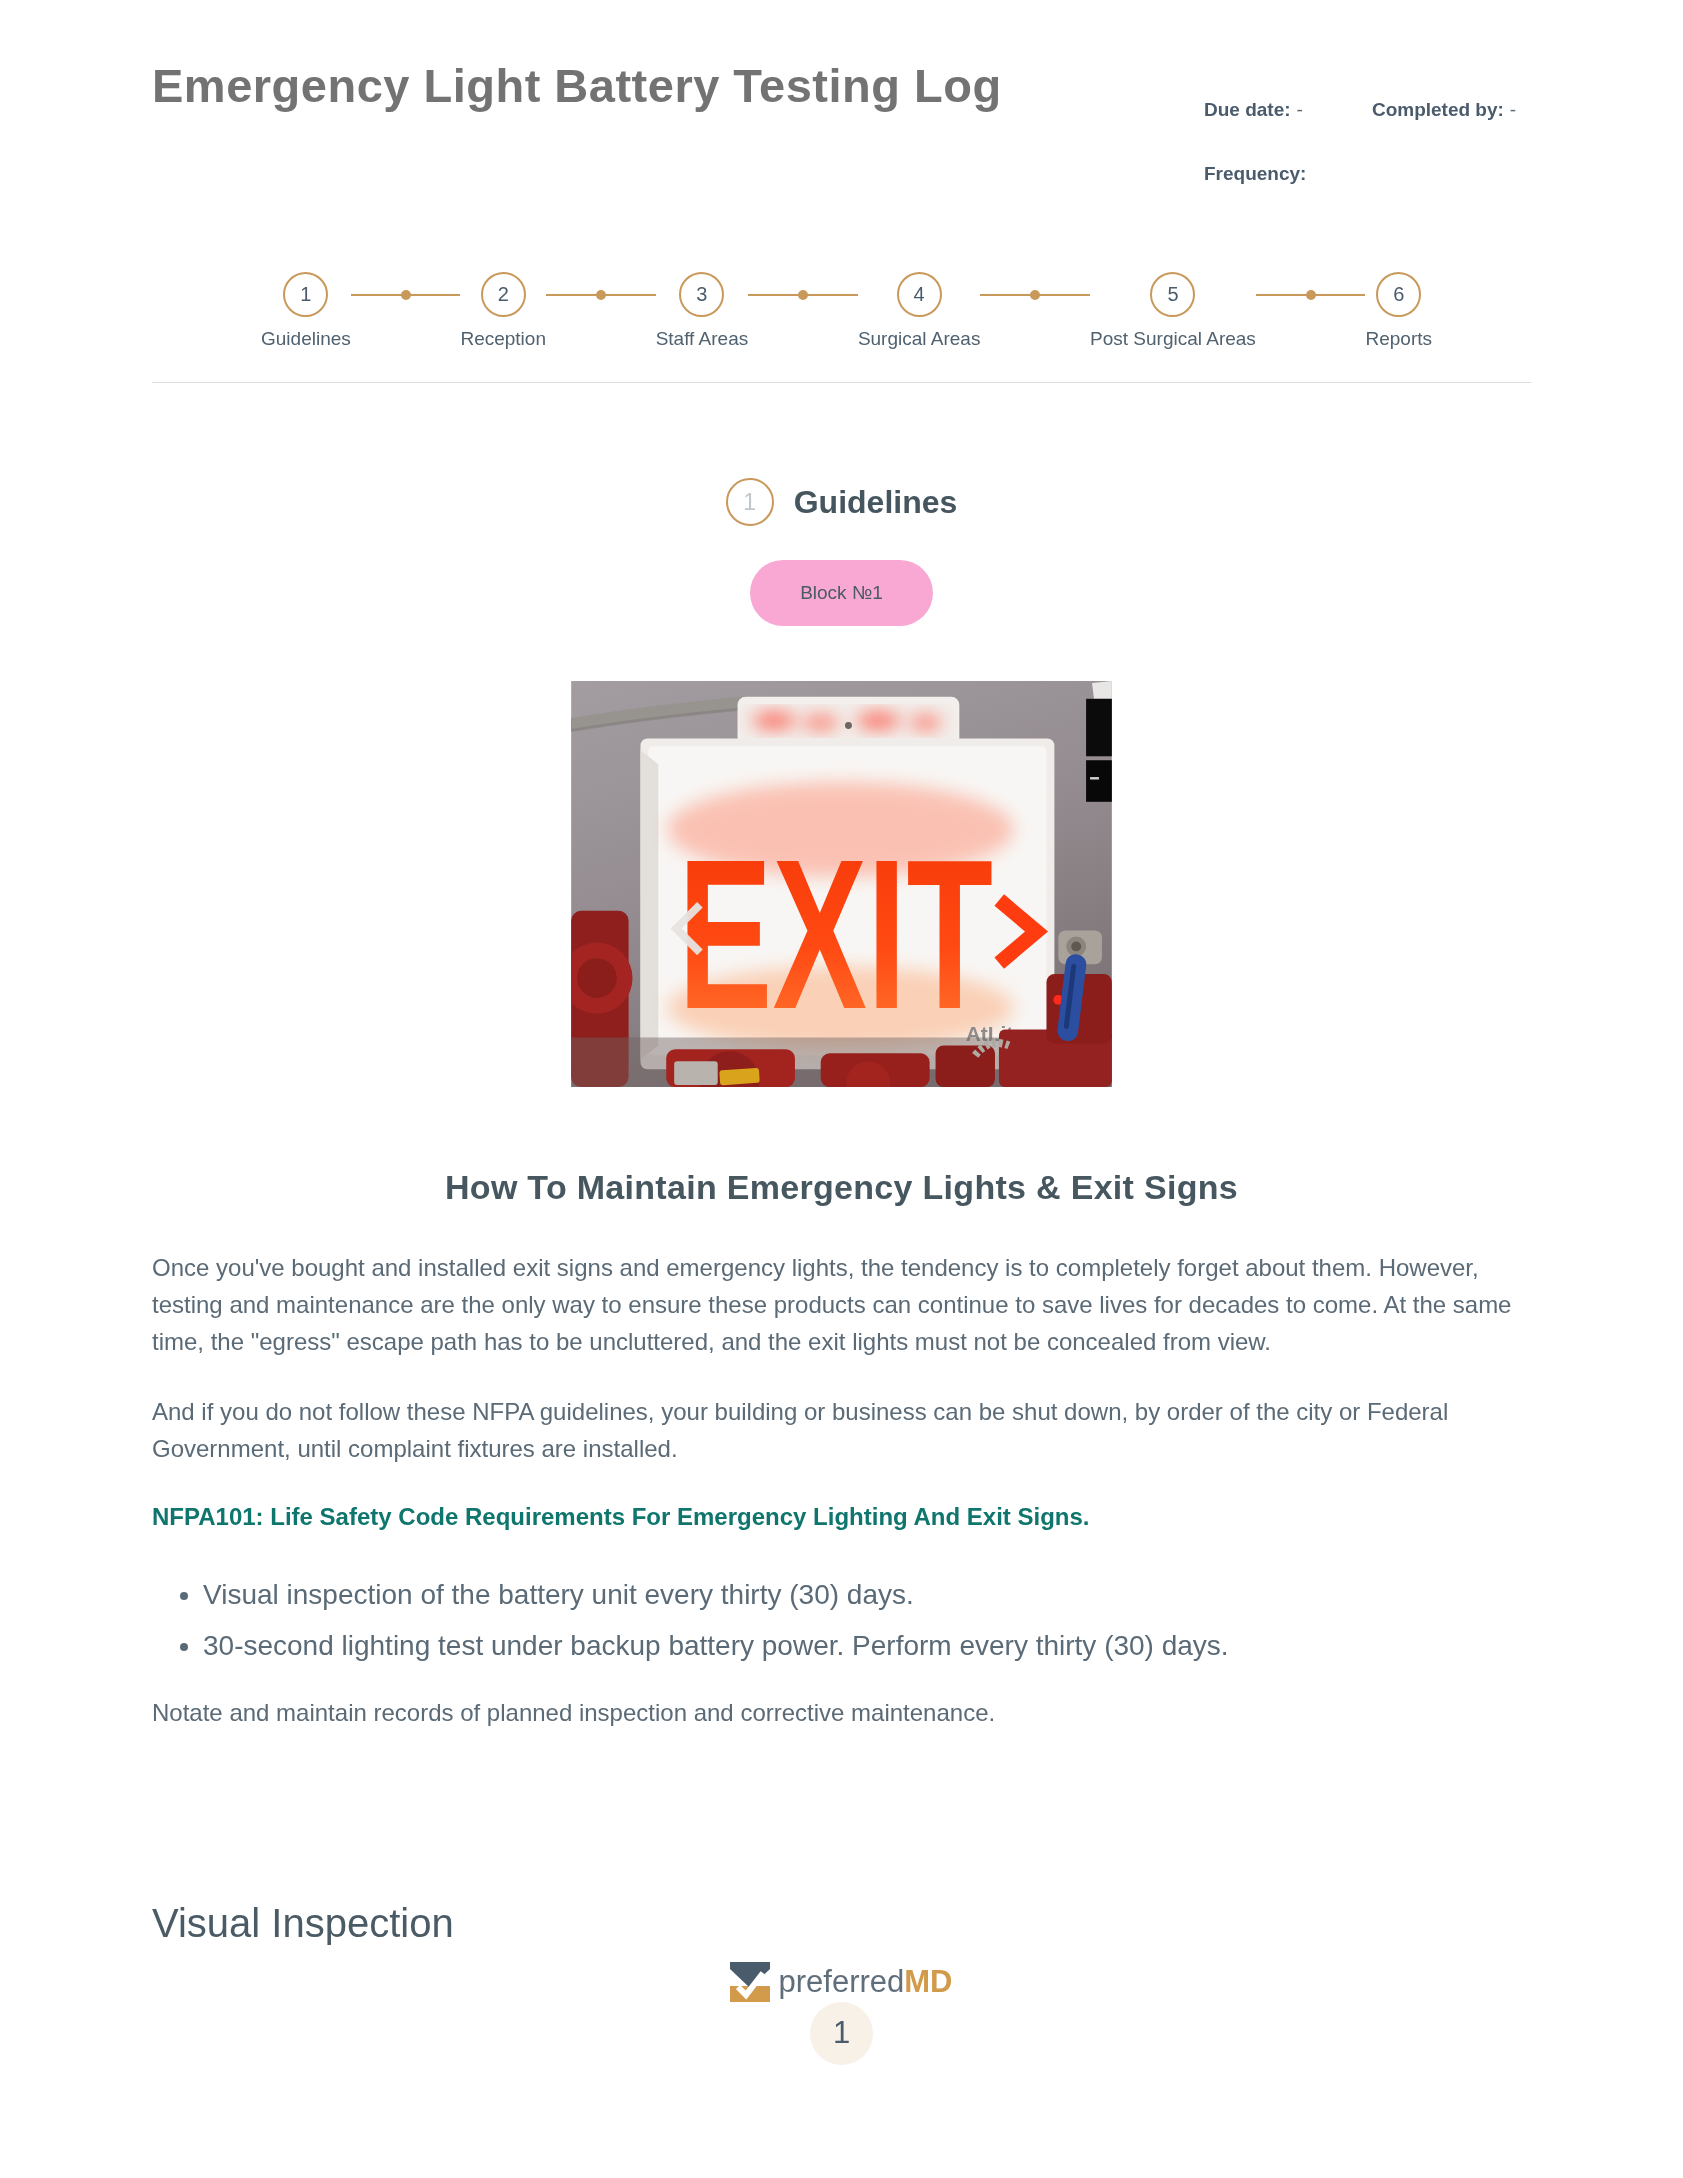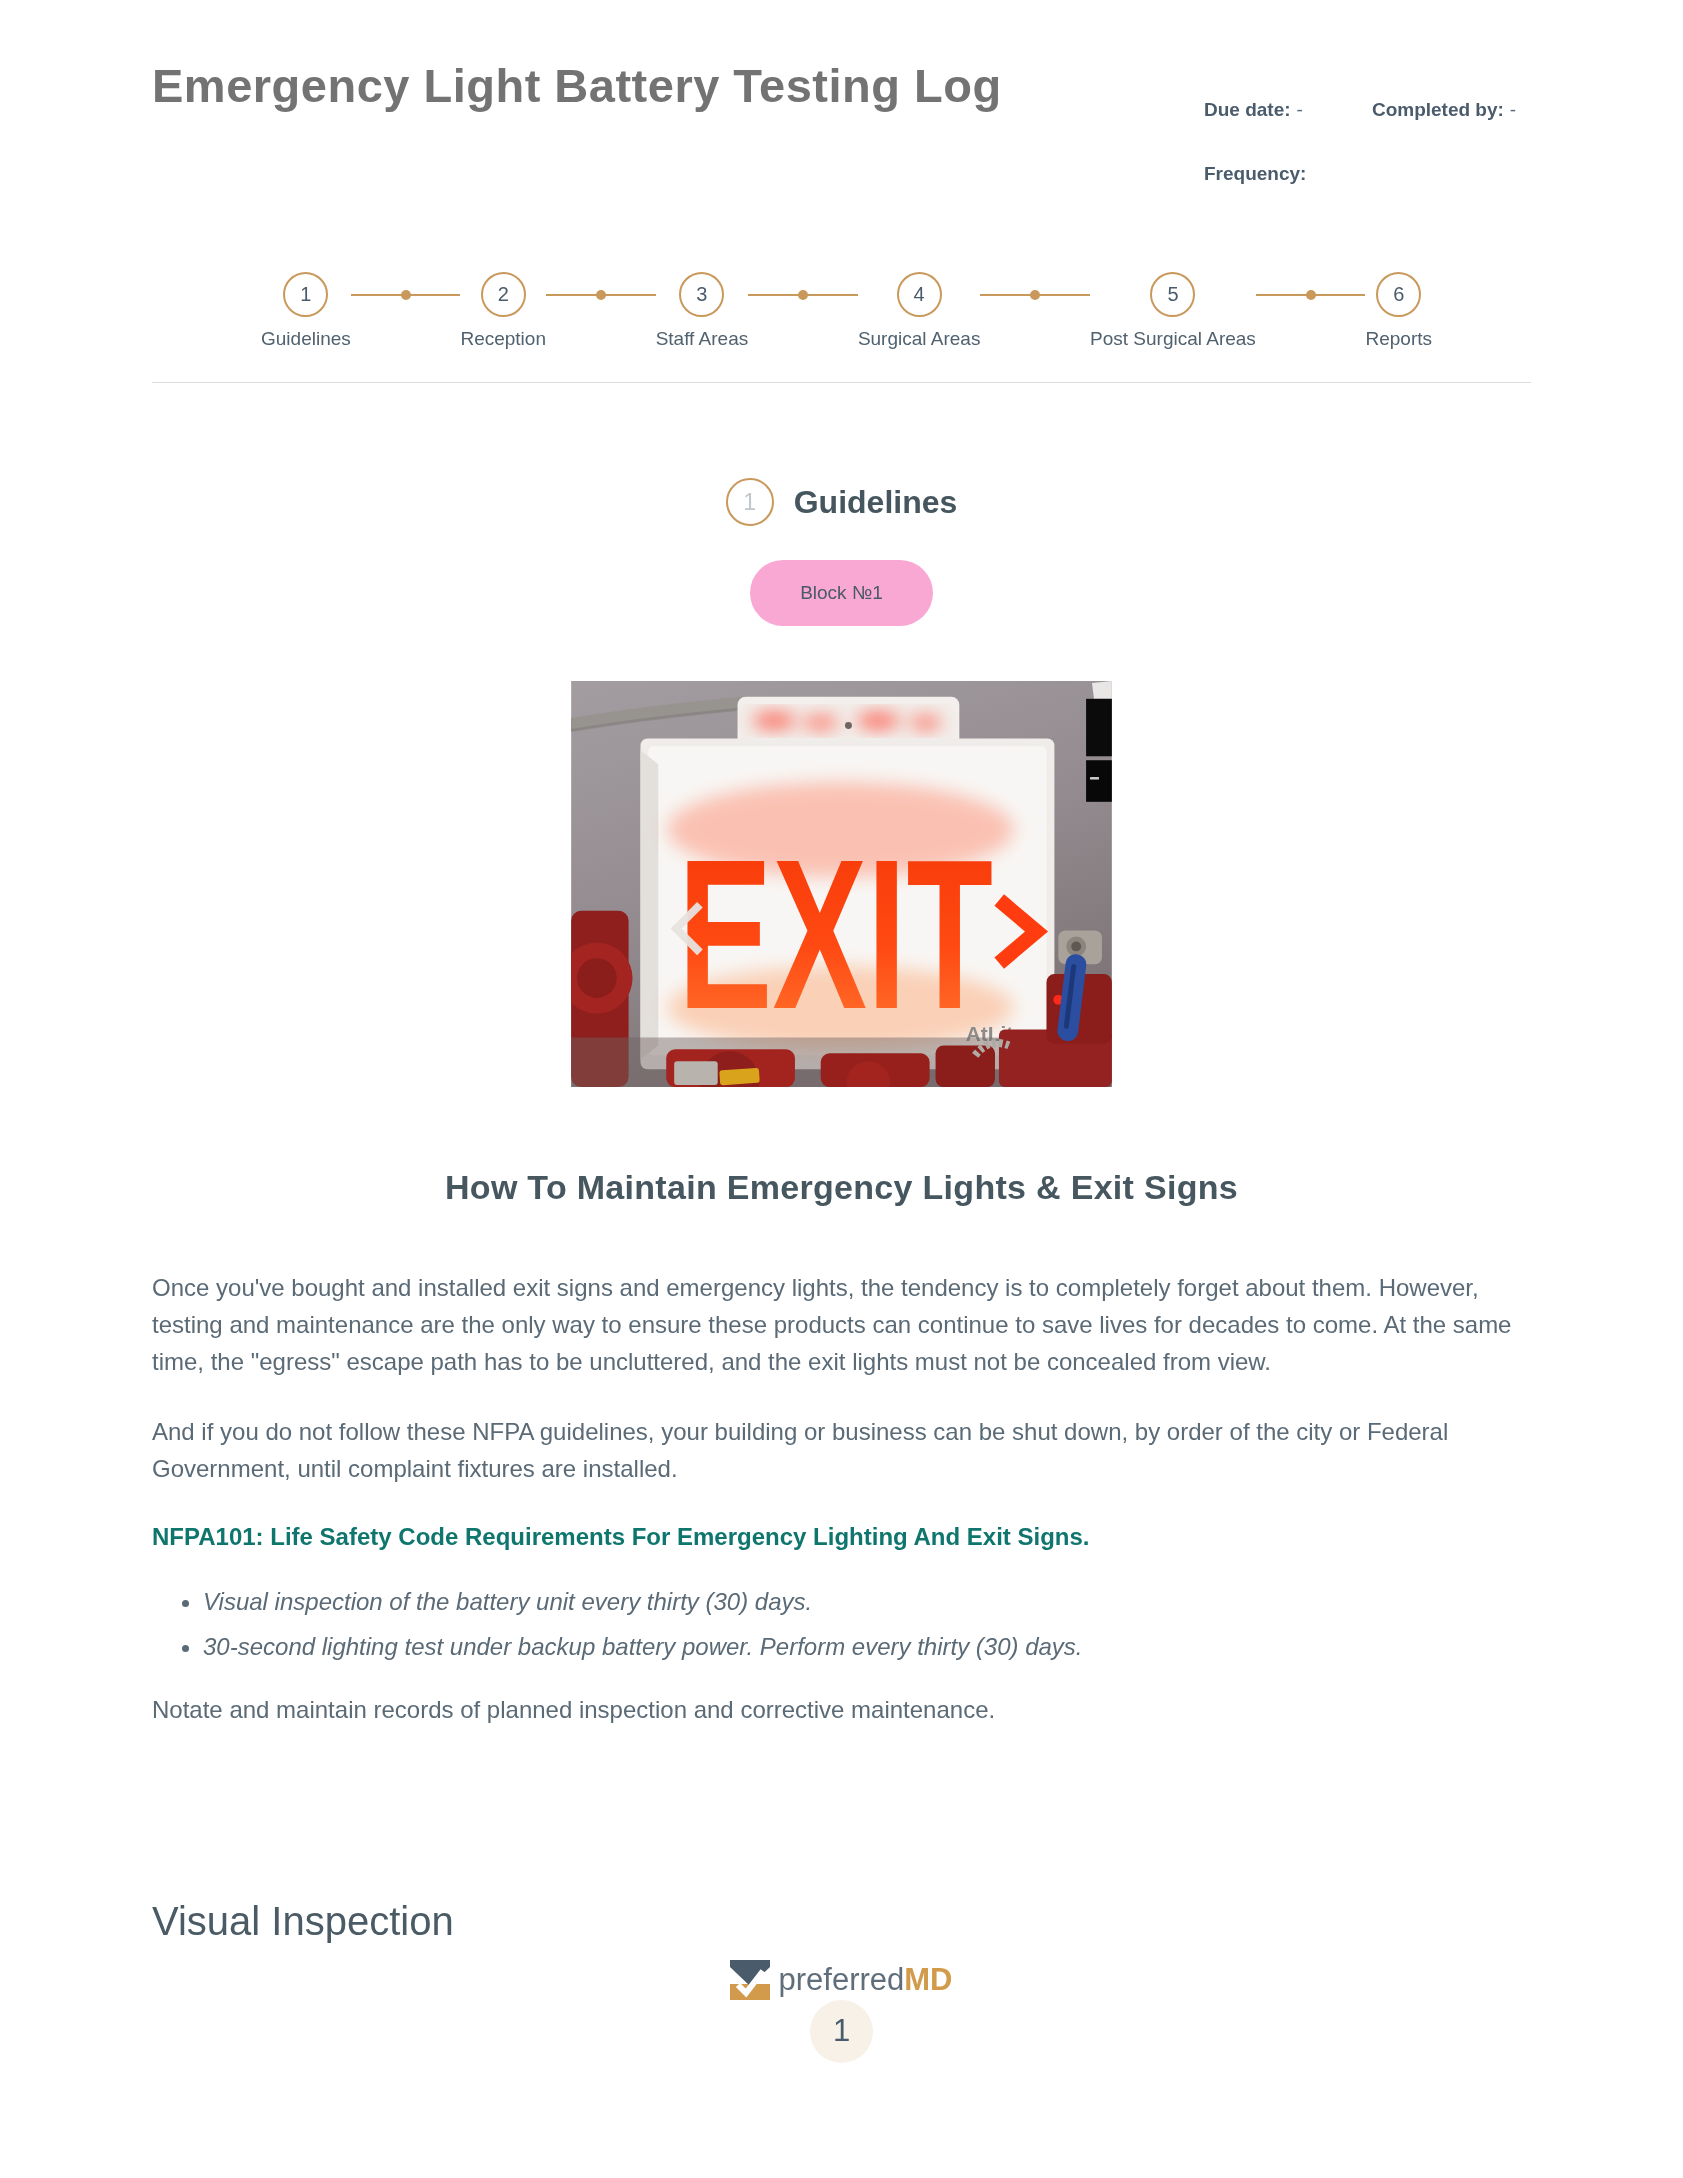--- a/index.html
+++ b/index.html
@@ -56,24 +56,24 @@
   .block-badge {
     display:inline-block; background:#f9a8d4; border-radius:40px;
     padding:22px 50px; font-size:19px; color:#4A5A66;
   }
 
   
   .photo { display:block; margin:55px auto 0; width:541px; height:406px; }
 
   
   .article-heading { margin-top:81px; text-align:center; font-size:34px; font-weight:700; color:#47575F; letter-spacing:0.3px; }
-  .para { margin-top:62px; font-size:24px; line-height:1.55; color:#5A6A76; }
+  .para { margin-top:42px; font-size:24px; line-height:1.55; color:#5A6A76; }
   .para + .para { margin-top:32px; }
   .nfpa { margin-top:36px; font-size:24px; font-weight:700; color:#0f766e; }
-  .bullets { margin-top:32px; padding-left:51px; font-size:24px; line-height:1.55; color:#5A6A76;font-style:italic; }
+  .bullets { margin-top:42px; padding-left:51px; font-size:28px; line-height:1.55; color:#5A6A76; }
   .bullets li { margin-bottom:8px; }
   .closing { margin-top:26px; font-size:24px; line-height:1.55; color:#5A6A76; }
 
   
   .next-title { margin-top:170px; font-size:40px; font-weight:400; color:#4A5B66; }
   .footer { display:flex; justify-content:space-between; align-items:center; margin-top:16px;flex-direction:column; }
   .logo { display:flex; align-items:center; gap:8px; }
   .logo-text { font-size:31px; color:#5F6E7A; }
   .logo-accent { font-size:31px; font-weight:700; color:#D29B4C; }
   .page-num {

